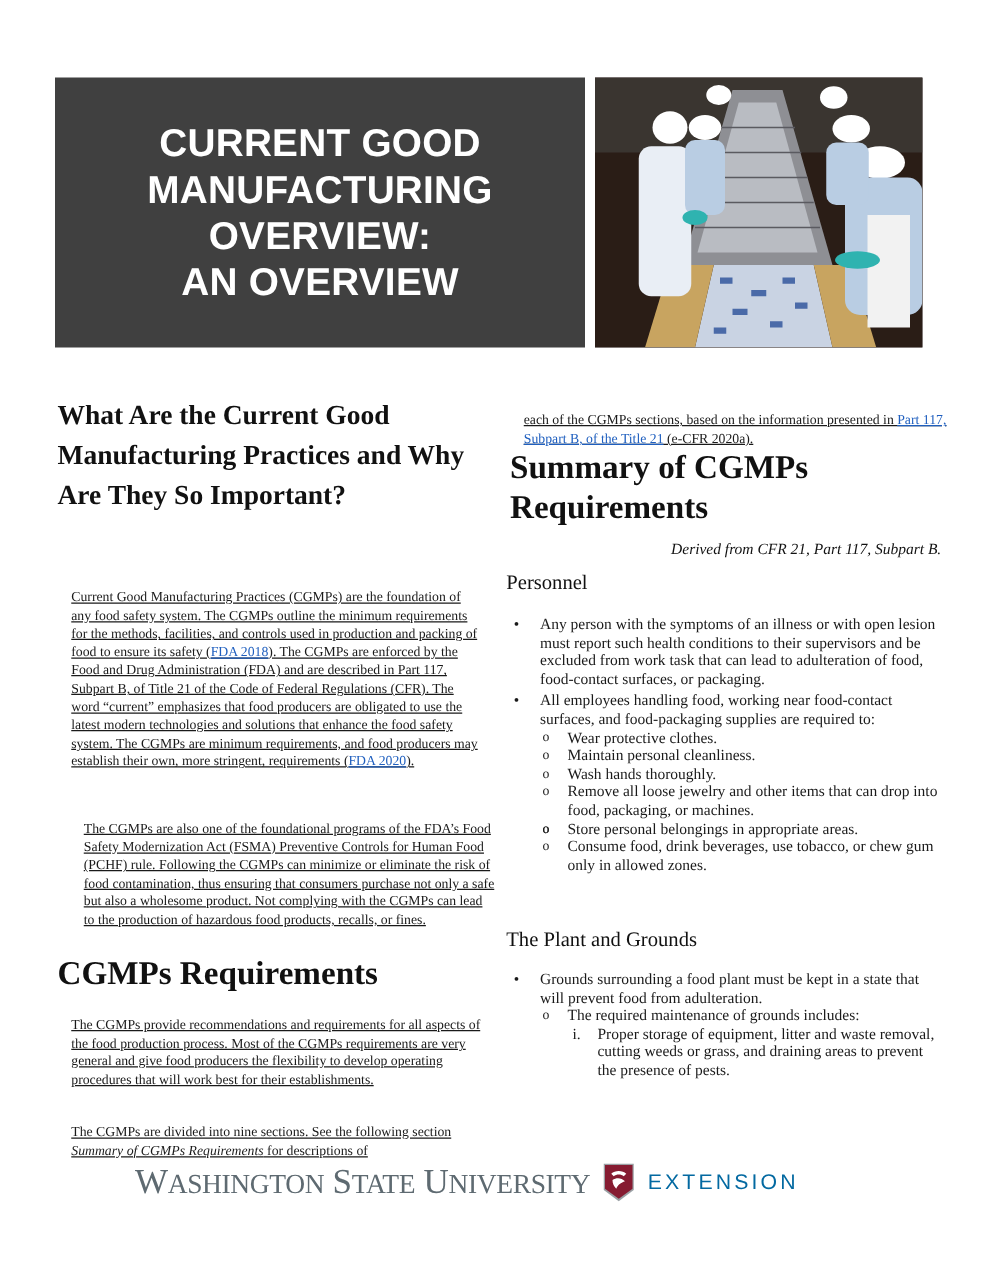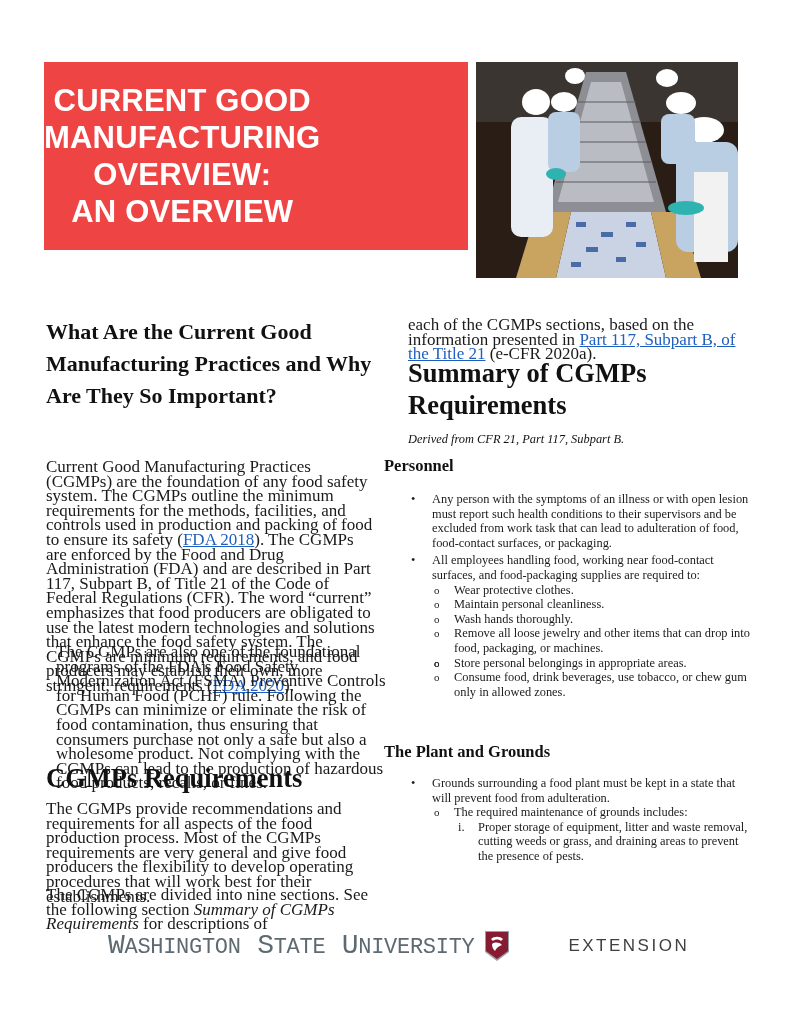--- a/index.html
+++ b/index.html
@@ -1,62 +1,62 @@
 <!DOCTYPE html>
 <html><head>
 <meta charset="utf-8">
 <style>
   html, body { margin: 0; padding: 0; background: #ffffff; }
   body { width: 791px; height: 1024px; position: relative; overflow: hidden; font-family: "Liberation Serif", "DejaVu Serif", serif; color: #111; }
 
-  .hero-title-block { position: absolute; left: 44px; top: 62px; width: 424px; height: 188px; background: #ef4444; display: flex; align-items: center; }
+  .hero-title-block { position: absolute; left: 44px; top: 62px; width: 424px; height: 216px; background: #404040; display: flex; align-items: center; justify-content: center; }
   .hero-title { font-family: "Liberation Sans", "DejaVu Sans", sans-serif; font-weight: bold; color: #ffffff; font-size: 31px; line-height: 37px; text-align: center; letter-spacing: 0.2px; margin: 0; }
 
   .hero-photo { position: absolute; left: 476px; top: 62px; width: 262px; height: 216px; background: #1e1410; overflow: hidden; }
   .hero-photo svg { display: block; width: 100%; height: 100%; }
 
   h1.sec { font-family: "Liberation Serif", "DejaVu Serif", serif; font-weight: bold; margin: 0; color: #111; }
   .h-what { position: absolute; left: 46px; top: 316px; width: 330px; font-size: 22px; line-height: 32px; }
   .h-req { position: absolute; left: 46px; top: 762px; width: 330px; font-size: 26.5px; line-height: 32px; }
   .h-sum { position: absolute; left: 408px; top: 357px; width: 330px; font-size: 26.5px; line-height: 32px; }
 
-  p.body { margin: 0; font-size: 17px; line-height: 14.6px; color: #1a1a1a; }
+  p.body { margin: 11px; font-size: 11px; line-height: 14.6px; color: #1a1a1a; text-decoration: underline; }
   .p1 { position: absolute; left: 46px; top: 460px; width: 330px; }
   .p2 { position: absolute; left: 56px; top: 645px; width: 330px; }
   .p3 { position: absolute; left: 46px; top: 802px; width: 330px; }
   .p4 { position: absolute; left: 46px; top: 888px; width: 330px; }
   .p5 { position: absolute; left: 408px; top: 318px; width: 345px; }
-  .derived { position: absolute; left: 408px; top: 432px; width: 345px; font-style: italic; font-size: 12.4px; line-height: 14.6px; margin: 0; }
+  .derived { position: absolute; left: 408px; top: 432px; width: 345px; font-style: italic; font-size: 12.4px; line-height: 14.6px; margin: 0; text-align: right; }
 
   a.link { color: #1f5fbf; text-decoration: underline; }
 
-  h2.sub { margin: 0; font-weight: bold; font-size: 16.5px; line-height: 20px; color: #111; position: absolute; left: 384px; width: 345px; }
+  h2.sub { margin: 0; font-weight: normal; font-size: 16.5px; line-height: 20px; color: #111; position: absolute; left: 405px; width: 345px; }
   .h-personnel { top: 456px; }
   .h-plant { top: 742px; }
 
   ul.bul { list-style: none; margin: 0; padding: 0; position: absolute; left: 408px; width: 345px; font-size: 12.4px; line-height: 14.6px; color: #1a1a1a; }
   .list-personnel { top: 492px; }
   .list-plant { top: 776px; }
   ul.bul > li { position: relative; padding-left: 24px; margin-bottom: 3px; }
   ul.bul > li > .mk { position: absolute; left: 3px; top: 0; }
   ul.sub { list-style: none; margin: 0; padding: 0; }
   ul.sub > li { position: relative; padding-left: 22px; }
   ul.sub > li > .mk { position: absolute; left: 2px; top: 0; font-size: 11px; }
   ol.rom { list-style: none; margin: 0; padding: 0; }
   ol.rom > li { position: relative; padding-left: 24px; }
   ol.rom > li > .mk { position: absolute; left: 4px; top: 0; }
   .plant-list > li { padding-left: 24px; }
   .plant-sub > li { padding-left: 22px; }
   .plant-rom { margin-left: 0; }
 
   .footer-logo { position: absolute; left: 108px; top: 928px; height: 36px; display: flex; align-items: center; }
-  .wsu-word { font-family: Liberation Mono, monospace; color: #5e6a71; font-size: 28px; letter-spacing: -0.3px; line-height: 1; }
+  .wsu-word { font-family: Liberation Serif, serif; color: #5e6a71; font-size: 28px; letter-spacing: -0.3px; line-height: 1; }
   .wsu-word .sc { font-size: 22px; }
   .shield { width: 26px; height: 32px; margin: 0 10px 0 10px; }
-  .ext-word { font-family: "Liberation Sans", "DejaVu Sans", sans-serif; color: #404040; font-size: 17px; letter-spacing: 2.5px; margin-left: 48px; }
+  .ext-word { font-family: "Liberation Sans", "DejaVu Sans", sans-serif; color: #0369a1; font-size: 17px; letter-spacing: 2.5px; }
 </style>
 </head>
 <body>
 
 <div class="hero-title-block">
   <h1 class="hero-title">
     <span>CURRENT GOOD</span><br>
     <span>MANUFACTURING</span><br>
     <span>OVERVIEW:</span><br>
     <span>AN OVERVIEW</span>

